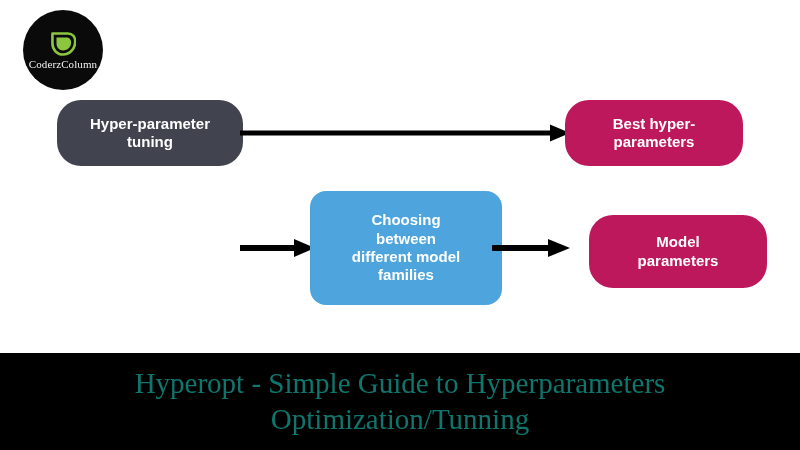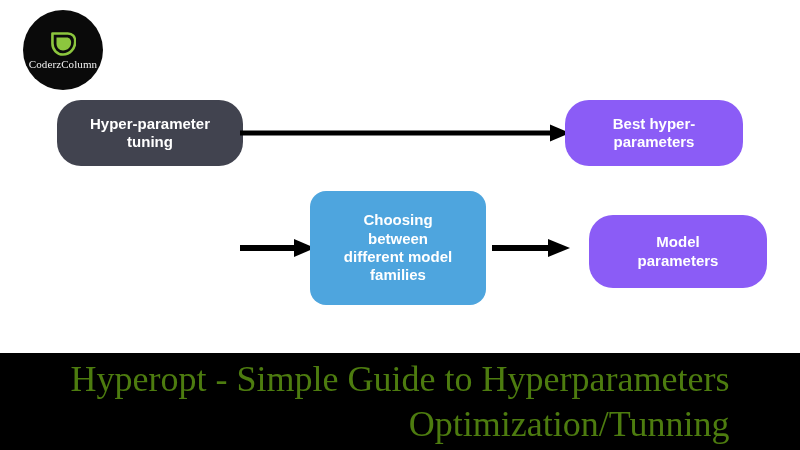--- a/index.html
+++ b/index.html
@@ -57,27 +57,27 @@
     border-radius: 24px;
     color: #ffffff;
     font-weight: bold;
     font-size: 15px;
     line-height: 1.22;
     padding: 4px 10px;
     box-sizing: border-box;
     white-space: pre-line;
   }
   .node.dark { background: #41434f; }
-  .node.pink { background: #8b5cf6; }
+  .node.pink { background: #be185d; }
   .node.blue { background: #4ea5de; border-radius: 16px; }
 
   #node-hyper-tuning  { left: 57px;  top: 100px; width: 186px; height: 66px; }
   #node-best-hyper    { left: 565px; top: 100px; width: 178px; height: 66px; }
   #node-model-train   { left: 57px;  top: 215px; width: 186px; height: 65px; }
-  #node-choosing      { left: 310px; top: 191px; width: 176px; height: 114px; }
+  #node-choosing      { left: 310px; top: 191px; width: 192px; height: 114px; }
   #node-model-params  { left: 589px; top: 215px; width: 178px; height: 73px; }
 
   
   .arrow {
     position: absolute;
     height: 22px;
     display: block;
   }
   #arrow-tuning-to-best  { left: 240px; top: 122px; width: 330px; }
   #arrow-train-to-choose { left: 240px; top: 237px; width: 75px;  }
@@ -89,25 +89,25 @@
     left: 0;
     top: 353px;
     width: 800px;
     height: 97px;
     background: #000000;
     display: flex;
     align-items: center;
     justify-content: center;
   }
   .caption-text {
-    color: #4d7c0f;
+    color: #0f766e;
     font-family: "Liberation Serif", serif;
-    font-size: 36px;
+    font-size: 29px;
     line-height: 1.23;
-    text-align: right;
+    text-align: center;
     white-space: pre-line;
     padding: 0 40px;
   }
 </style>
 </head>
 <body>
 
 <div class="canvas">
 
   <div class="logo">

